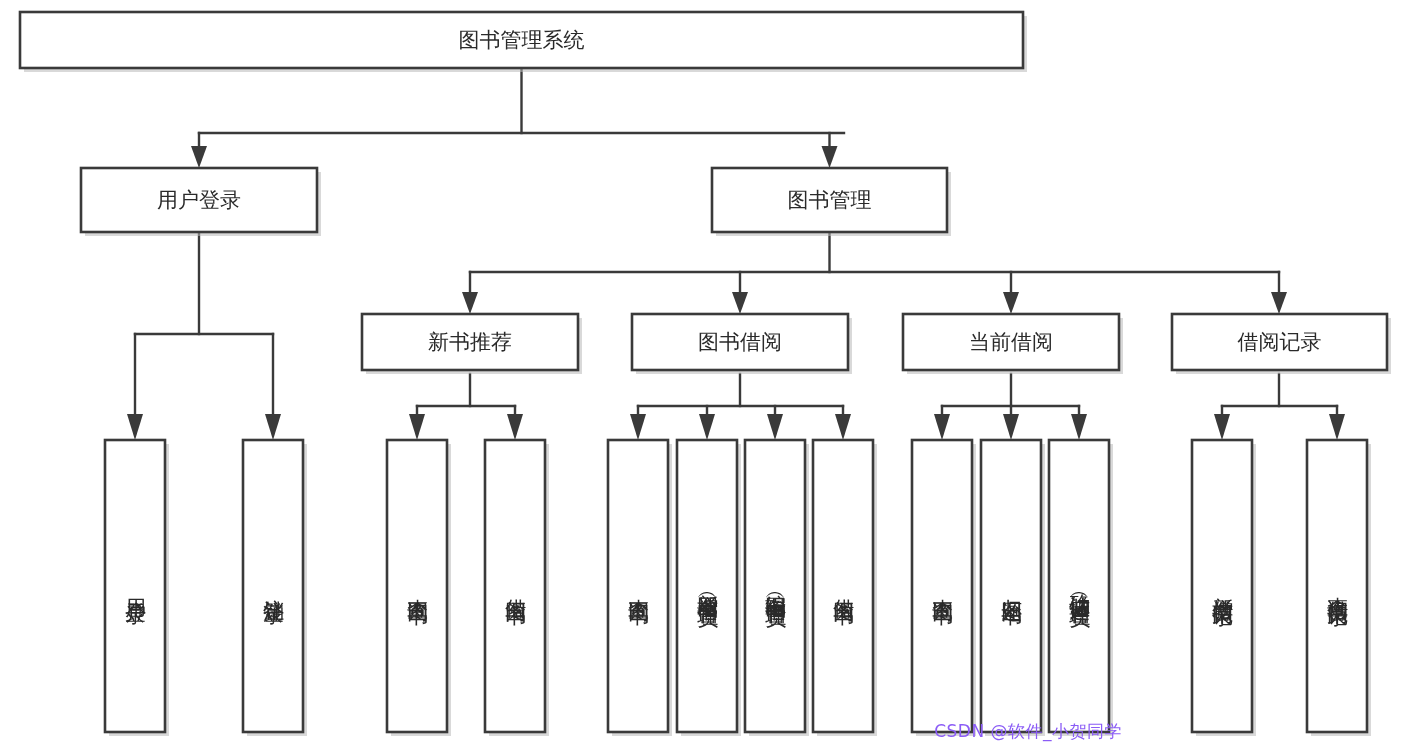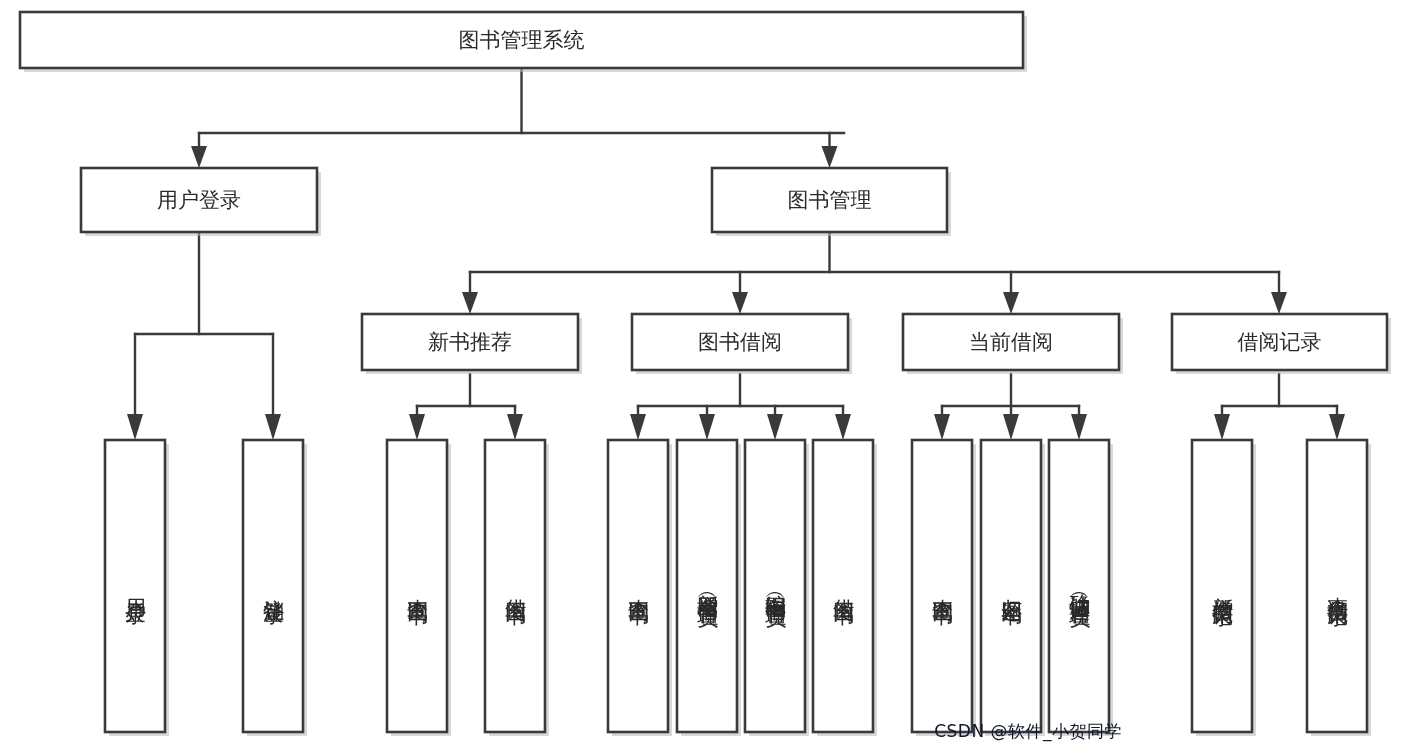--- a/index.html
+++ b/index.html
@@ -65,21 +65,21 @@
     color: #2a2a2a;
     white-space: nowrap;
     pointer-events: none;
   }
   .watermark {
     position: absolute;
     right: 10px;
     bottom: 4px;
     font-family: "DejaVu Sans", "Liberation Sans", sans-serif;
     font-size: 17px;
-    color: #0f172a;
+    color: #8b5cf6;
     letter-spacing: 0.5px;
     user-select: none;
   }
 </style>
 </head>
 <body>
 
 <div id="diagram-root">
 
   <svg id="flow-svg" viewBox="0 0 1405 747">

